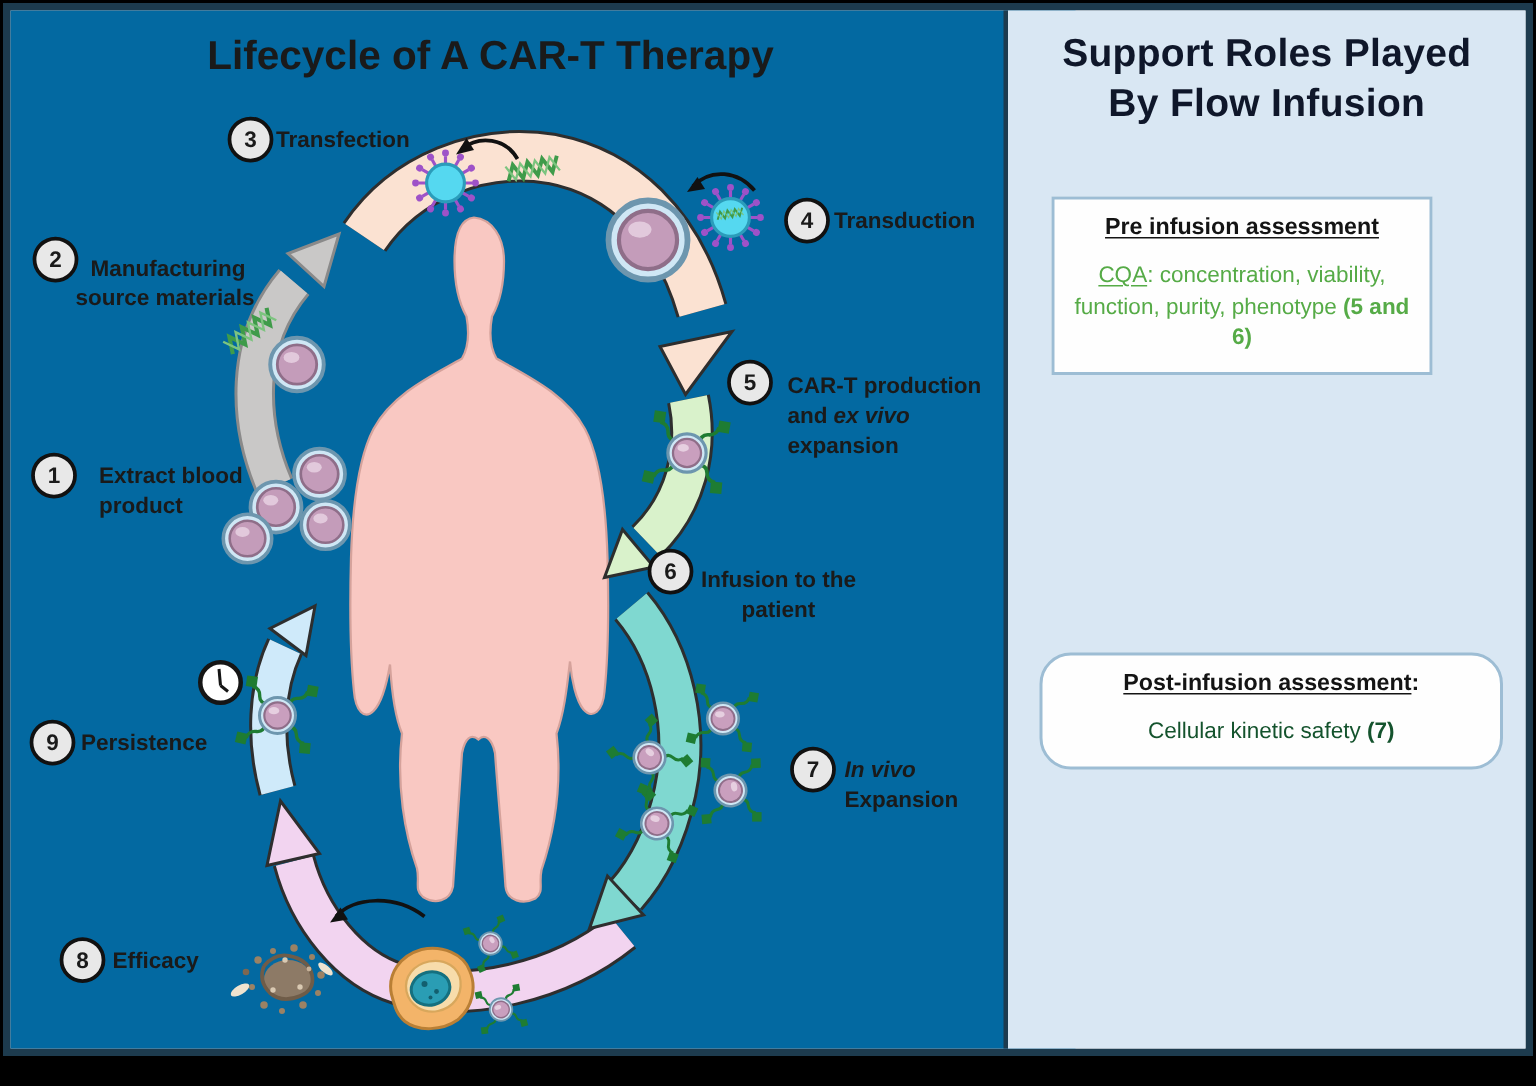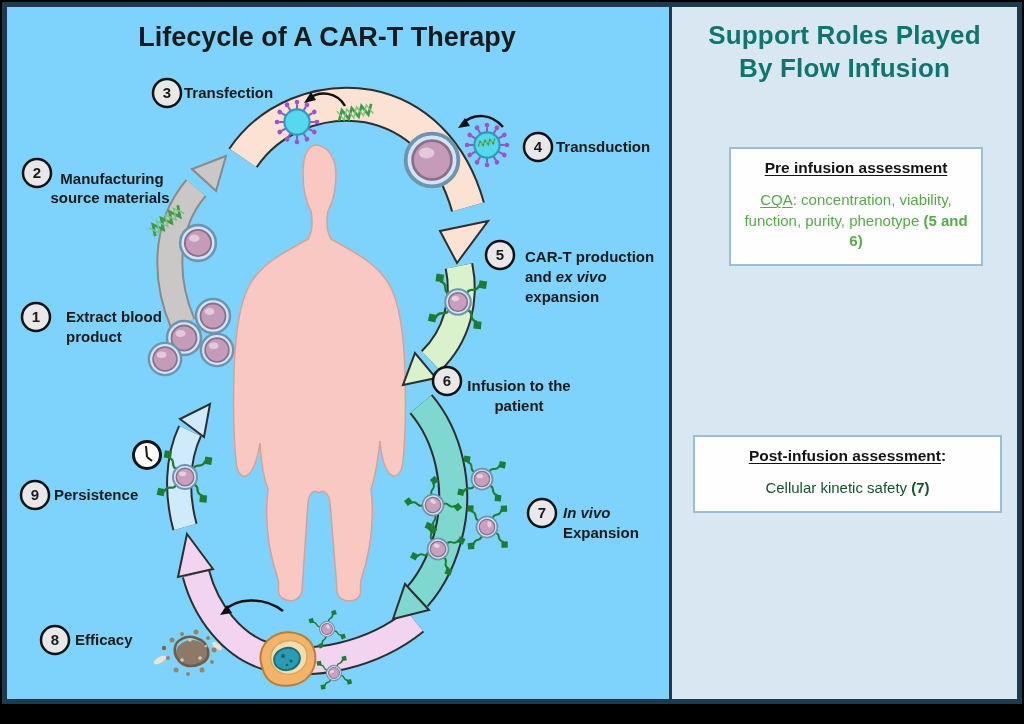--- a/index.html
+++ b/index.html
@@ -4,34 +4,34 @@
 <style>
   html,body { margin:0; padding:0; }
   body {
     width:1024px; height:724px; position:relative; background:#000;
     font-family:"Liberation Sans", sans-serif; overflow:hidden;
   }
   .frame {
     position:absolute; left:2px; top:2px; width:1010px; height:692px;
     border:5px solid #1d3b4e; background:#e8e8e8;
   }
-  .left-panel { position:absolute; left:0; top:0; width:662px; height:692px; background:#7dd3fc;padding-left:48px; }
+  .left-panel { position:absolute; left:0; top:0; width:662px; height:692px; background:#0369a1;padding-left:48px; }
   .divider { position:absolute; left:662px; top:0; width:3px; height:692px; background:#1d3b4e; }
   .right-panel { position:absolute; left:665px; top:0; width:345px; height:692px; background:#d9e7f3; }
 
   .rp-title {
     margin:12px 6px 0; text-align:center; font-size:26px; font-weight:800;
-    color:#0f766e; line-height:1.27; letter-spacing:.2px;
+    color:#0f172a; line-height:1.27; letter-spacing:.2px;
   }
   .box {
     position:absolute; background:#fefefe; border:2px solid #9dbdd4;
     text-align:center; padding:10px 6px; box-sizing:border-box;
   }
-  .pre-box  { left:29px; top:140px; width:254px;margin-left:28px; }
-  .post-box { left:21px; top:428px; width:309px; }
+  .pre-box  { left:29px; top:124px; width:254px; }
+  .post-box { left:21px; top:428px; width:309px;border-radius:21px; }
   .box-heading { font-size:15.5px; font-weight:700; color:#141414; }
   .item { font-size:15px; margin:13px 2px 2px; line-height:1.38; }
   .item strong { font-weight:700; }
   .u { text-decoration:underline; text-underline-offset:2px; }
   .orange  { color:#e0763c; }
   .green   { color:#56ab47; }
   .tealc   { color:#14532d; }
   .magenta { color:#b545a8; }
   .cyan    { color:#2ba3d8; }
 

